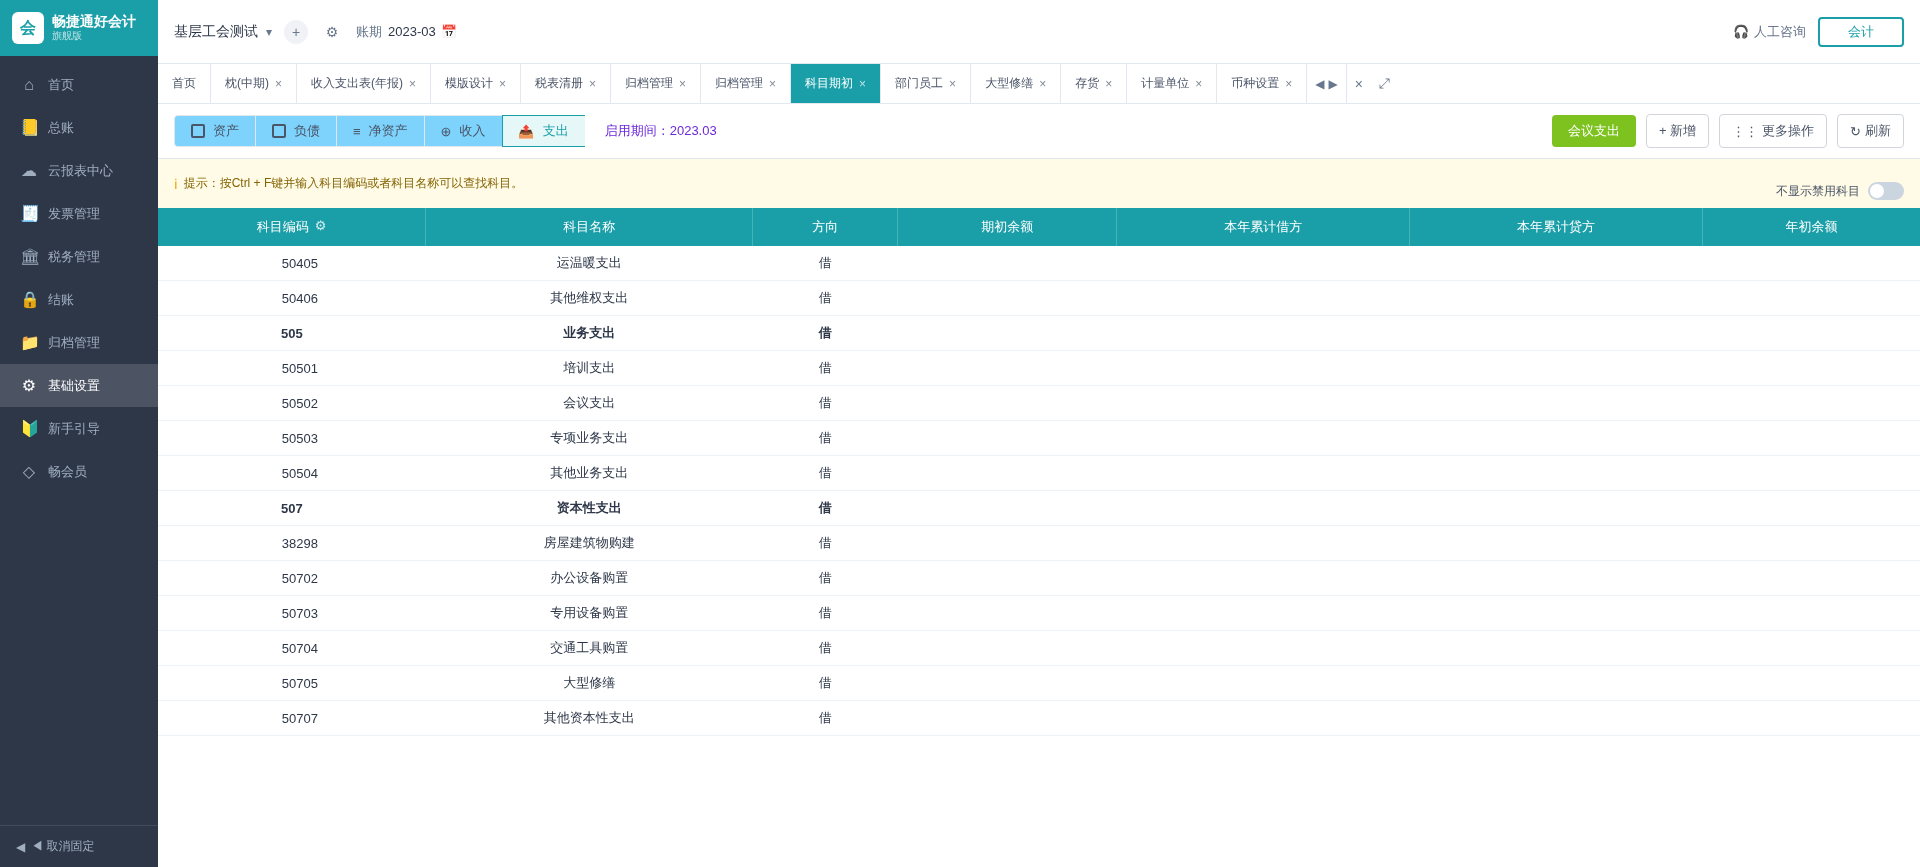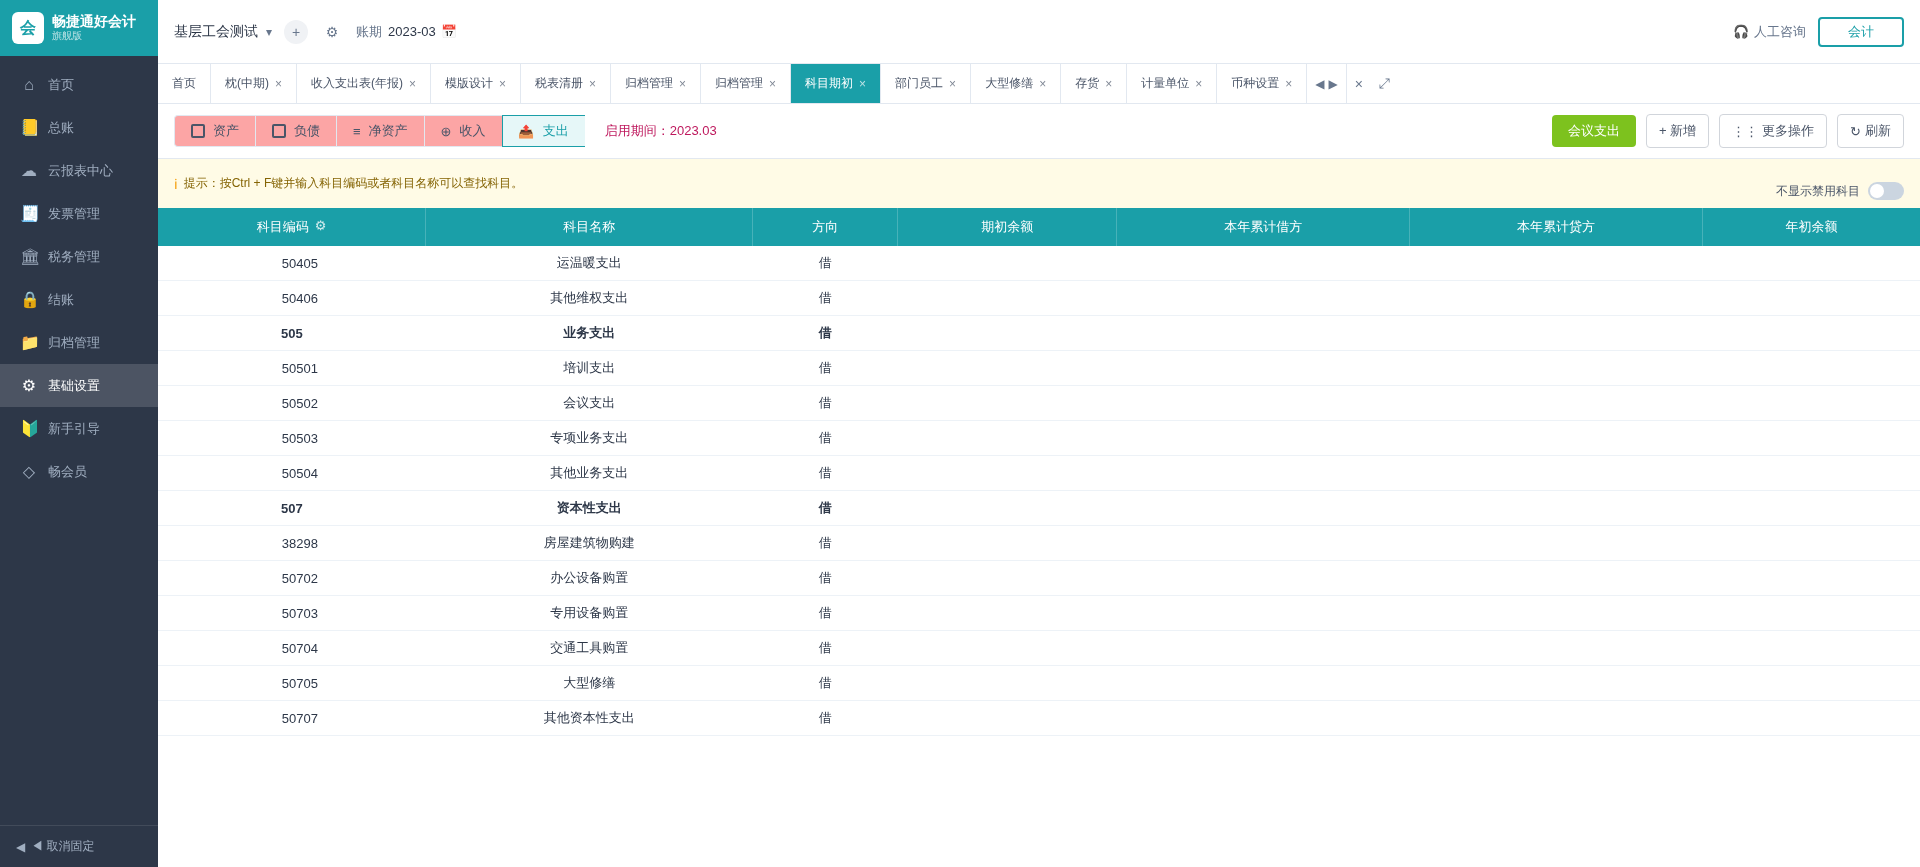--- a/index.html
+++ b/index.html
@@ -42,25 +42,25 @@
     .tabbar-nav { display: flex; align-items: center; padding: 0 6px; border-right: 1px solid #e2e8f0; }
     .tabbar-nav-btn { background: none; border: none; cursor: pointer; color: #68778d; font-size: 12px; padding: 2px; }
     .tabbar-close-all { padding: 0 8px; display: flex; align-items: center; color: #68778d; cursor: pointer; font-size: 14px; }
     .tabbar-expand { padding: 0 8px; display: flex; align-items: center; color: #68778d; cursor: pointer; font-size: 14px; }
 
     
     .content { flex: 1; display: flex; flex-direction: column; overflow: hidden; padding: 0; }
 
     
     .filter-bar { background: white; padding: 10px 16px; display: flex; align-items: center; gap: 0; border-bottom: 1px solid #e2e8f0; flex-shrink: 0; }
-    .filter-tab { display: flex; align-items: center; gap: 6px; padding: 6px 16px; font-size: 13px; color: #4a5568; cursor: pointer; border: 1px solid #e2e8f0; border-right: none; background: #fca5a5; }
+    .filter-tab { display: flex; align-items: center; gap: 6px; padding: 6px 16px; font-size: 13px; color: #4a5568; cursor: pointer; border: 1px solid #e2e8f0; border-right: none; background: #7dd3fc; }
     .filter-tab:first-child { border-radius: 4px 0 0 4px; }
     .filter-tab:last-child { border-right: 1px solid #e2e8f0; border-radius: 0 4px 4px 0; }
     .filter-tab.active { background: #e6f7f8; color: #1a9fa8; border-color: #1a9fa8; z-index: 1; }
-    .filter-period { margin-left: 20px; font-size: 13px; color: #be185d; }
+    .filter-period { margin-left: 20px; font-size: 13px; color: #6d28d9; }
     .filter-actions { margin-left: auto; display: flex; align-items: center; gap: 10px; }
     .btn-primary { background: #7dc21e; color: white; border: none; padding: 7px 16px; border-radius: 4px; font-size: 13px; cursor: pointer; }
     .btn-default { background: white; color: #4a5568; border: 1px solid #d1d5db; padding: 7px 12px; border-radius: 4px; font-size: 13px; cursor: pointer; display: flex; align-items: center; gap: 4px; }
     .btn-refresh { background: white; color: #4a5568; border: 1px solid #d1d5db; padding: 7px 12px; border-radius: 4px; font-size: 13px; cursor: pointer; display: flex; align-items: center; gap: 4px; }
 
     
     .info-bar { background: #fffbe6; padding: 8px 16px; font-size: 12px; color: #856404; display: flex; align-items: center; gap: 6px; flex-shrink: 0; }
     .info-icon { color: #f59e0b; font-size: 14px; }
     .toggle-right { margin-left: auto; display: flex; align-items: center; gap: 8px; color: #4a5568; margin-top: 15px; }
     .toggle-switch { width: 36px; height: 18px; background: #cbd5e0; border-radius: 9px; position: relative; cursor: pointer; }

